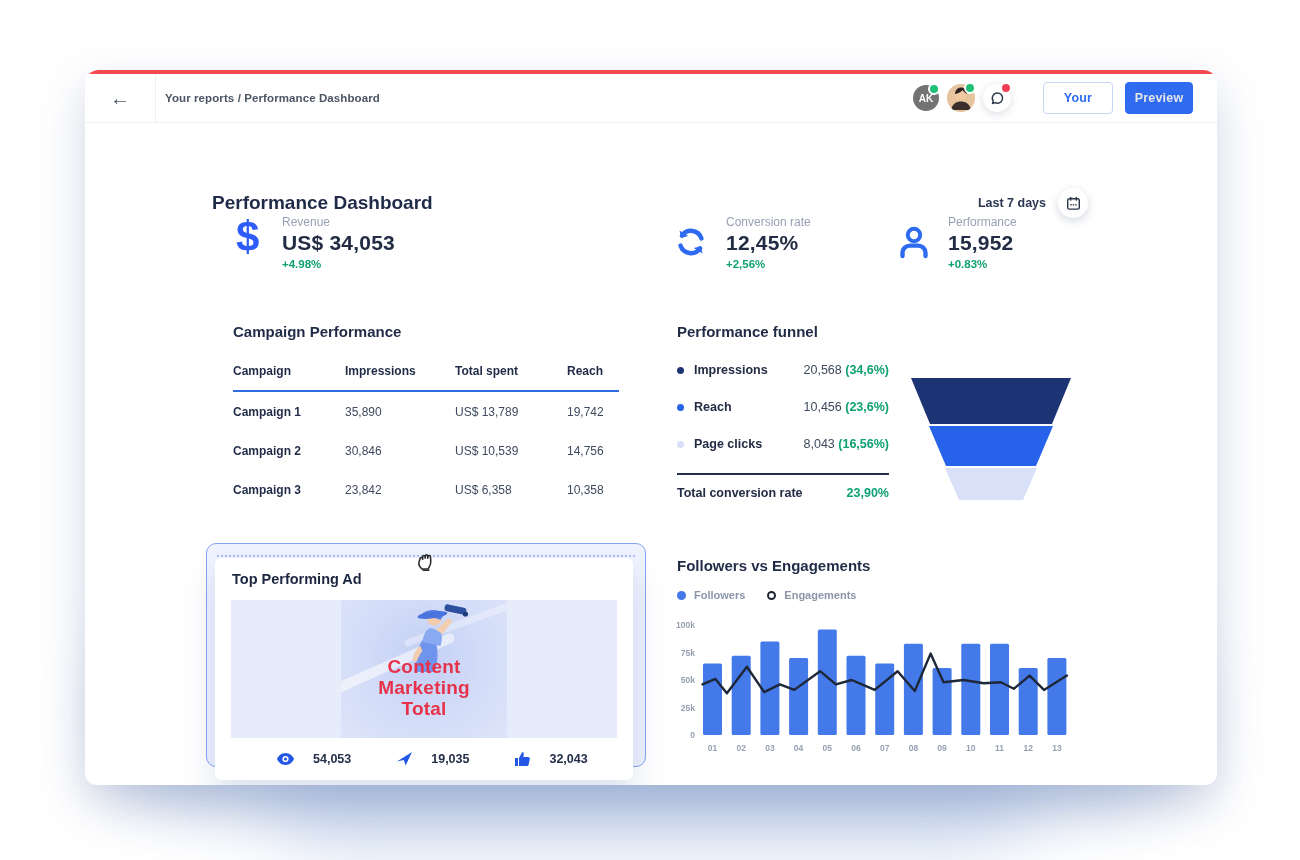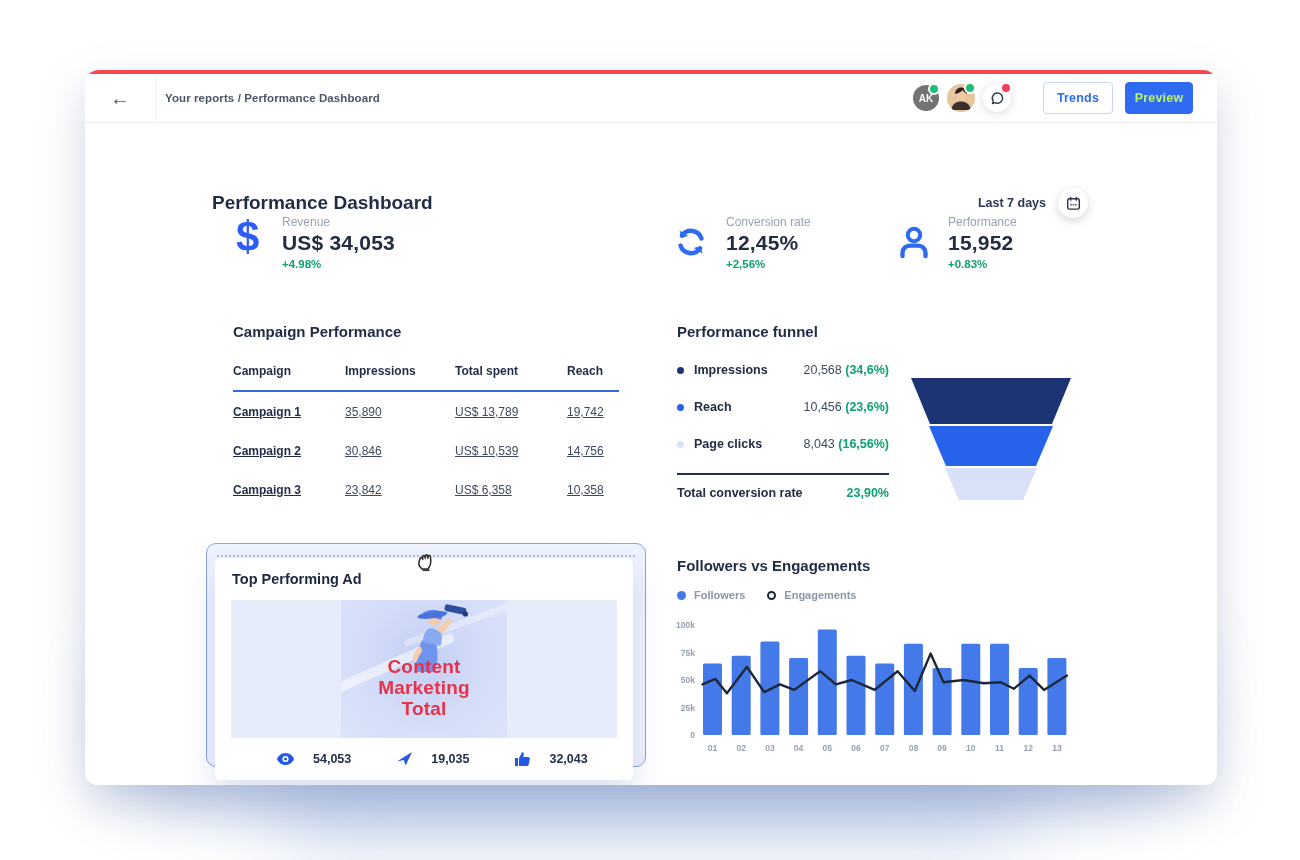--- a/index.html
+++ b/index.html
@@ -35,42 +35,42 @@
   .avatar.photo{width:28px;height:28px;margin-left:8px;overflow:visible;background:#e8cdb2;}
   .avatar.photo svg{border-radius:50%;}
   .status-dot{position:absolute;right:-1px;top:-2px;width:8px;height:8px;border-radius:50%;
     background:#1fbf75;border:2px solid #fff;}
   .status-dot.red{background:#ef4056;}
   .chat-btn{position:relative;width:28px;height:28px;margin-left:8px;border-radius:50%;background:#fff;
     box-shadow:0 2px 8px rgba(40,60,100,.18);display:flex;align-items:center;justify-content:center;cursor:pointer;}
   .btn{height:30px;border-radius:4px;font-size:12.5px;font-weight:700;display:flex;align-items:center;
     justify-content:center;cursor:pointer;letter-spacing:.2px;}
   .btn.share{width:68px;margin-left:32px;background:#fff;border:1px solid #c6d6f4;color:#2e6bf0;}
-  .btn.preview{width:66px;margin-left:12px;background:#2e6bf0;border:1px solid #2e6bf0;color:#bef264;}
+  .btn.preview{width:66px;margin-left:12px;background:#2e6bf0;border:1px solid #2e6bf0;color:#e5e5e5;}
   
   .page-title{position:absolute;left:127px;top:122px;font-size:19px;font-weight:700;color:#1f2b47;}
   .date-row{position:absolute;right:129px;top:118px;display:flex;align-items:center;gap:12px;}
   .date-label{font-size:12.5px;font-weight:700;color:#2b3752;}
   .cal-btn{width:30px;height:30px;border-radius:50%;background:#fff;box-shadow:0 3px 10px rgba(40,60,100,.2);
     display:flex;align-items:center;justify-content:center;cursor:pointer;}
   
   .kpi{position:absolute;display:flex;align-items:flex-start;}
   .kpi .ico{width:46px;display:flex;justify-content:flex-start;}
   .kpi-text .lbl{font-size:12px;color:#98a1b3;font-weight:400;}
   .kpi-text .val{font-size:21px;font-weight:700;color:#222c44;margin-top:2px;letter-spacing:.2px;}
   .kpi-text .delta{font-size:11.5px;font-weight:700;color:#0fa173;margin-top:3px;}
   .dollar{font-size:42px;line-height:40px;font-weight:600;color:#2e5bfa;margin-top:2px;}
   
   .section-title{font-size:15px;font-weight:700;color:#1f2b47;}
   .campaign{position:absolute;left:148px;top:253px;width:386px;}
   .thead{display:grid;grid-template-columns:112px 110px 112px 52px;margin-top:24px;padding-bottom:12px;
     border-bottom:2px solid #2f6bdf;}
   .thead span{font-size:12px;font-weight:700;color:#1f2b47;}
   .trow{display:grid;grid-template-columns:112px 110px 112px 52px;padding:13px 0 12px 0;}
-  .tcell{font-size:12px;color:#3e4a5e;text-decoration:underline;}
+  .tcell{font-size:12px;color:#3e4a5e;}
   .tcell.tname{font-weight:700;color:#1f2b47;}
   
   .funnel{position:absolute;left:592px;top:253px;width:212px;}
   .stage-row{display:flex;align-items:center;margin-top:23px;}
   .stage-dot{width:7px;height:7px;border-radius:50%;margin-right:10px;flex:0 0 auto;}
   .stage-lbl{font-size:12.5px;font-weight:700;color:#222c44;}
   .stage-val{margin-left:auto;font-size:12.5px;color:#3e4a5e;}
   .stage-val b{color:#0fa173;font-weight:700;}
   .funnel-divider{height:2px;background:#20304e;margin-top:22px;}
   .funnel-total{display:flex;margin-top:11px;align-items:center;}
@@ -136,21 +136,21 @@
           <path d="M8 10c.2-4 3-6.4 6-6.4s6 2.3 6.1 6.3c-2.3-.6-4-2.8-4.4-3.8-1.2 1.7-4.6 3.6-7.7 3.9z" fill="#2c2320"></path>
         </svg>
         <span class="status-dot"></span>
       </div>
       <div class="chat-btn">
         <svg width="15" height="15" viewBox="0 0 16 16">
           <path d="M8 2.2a5.4 5.4 0 0 1 5.4 5.4A5.4 5.4 0 0 1 8 13c-.9 0-1.8-.2-2.5-.6L2.6 13.4l.9-2.6A5.4 5.4 0 0 1 8 2.2z" fill="#fff" stroke="#2b3647" stroke-width="1.5" stroke-linejoin="round"></path>
         </svg>
         <span class="status-dot red"></span>
       </div>
-      <div class="btn share">Trends</div>
+      <div class="btn share">Your</div>
       <div class="btn preview">Preview</div>
     </div>
   </div>
 
   <div class="page-title">Performance Dashboard</div>
   <div class="date-row">
     <span class="date-label">Last 7 days</span>
     <div class="cal-btn">
       <svg width="15" height="15" viewBox="0 0 16 16">
         <rect x="1.8" y="3" width="12.4" height="11" rx="1.8" fill="none" stroke="#2b3647" stroke-width="1.5"></rect>

